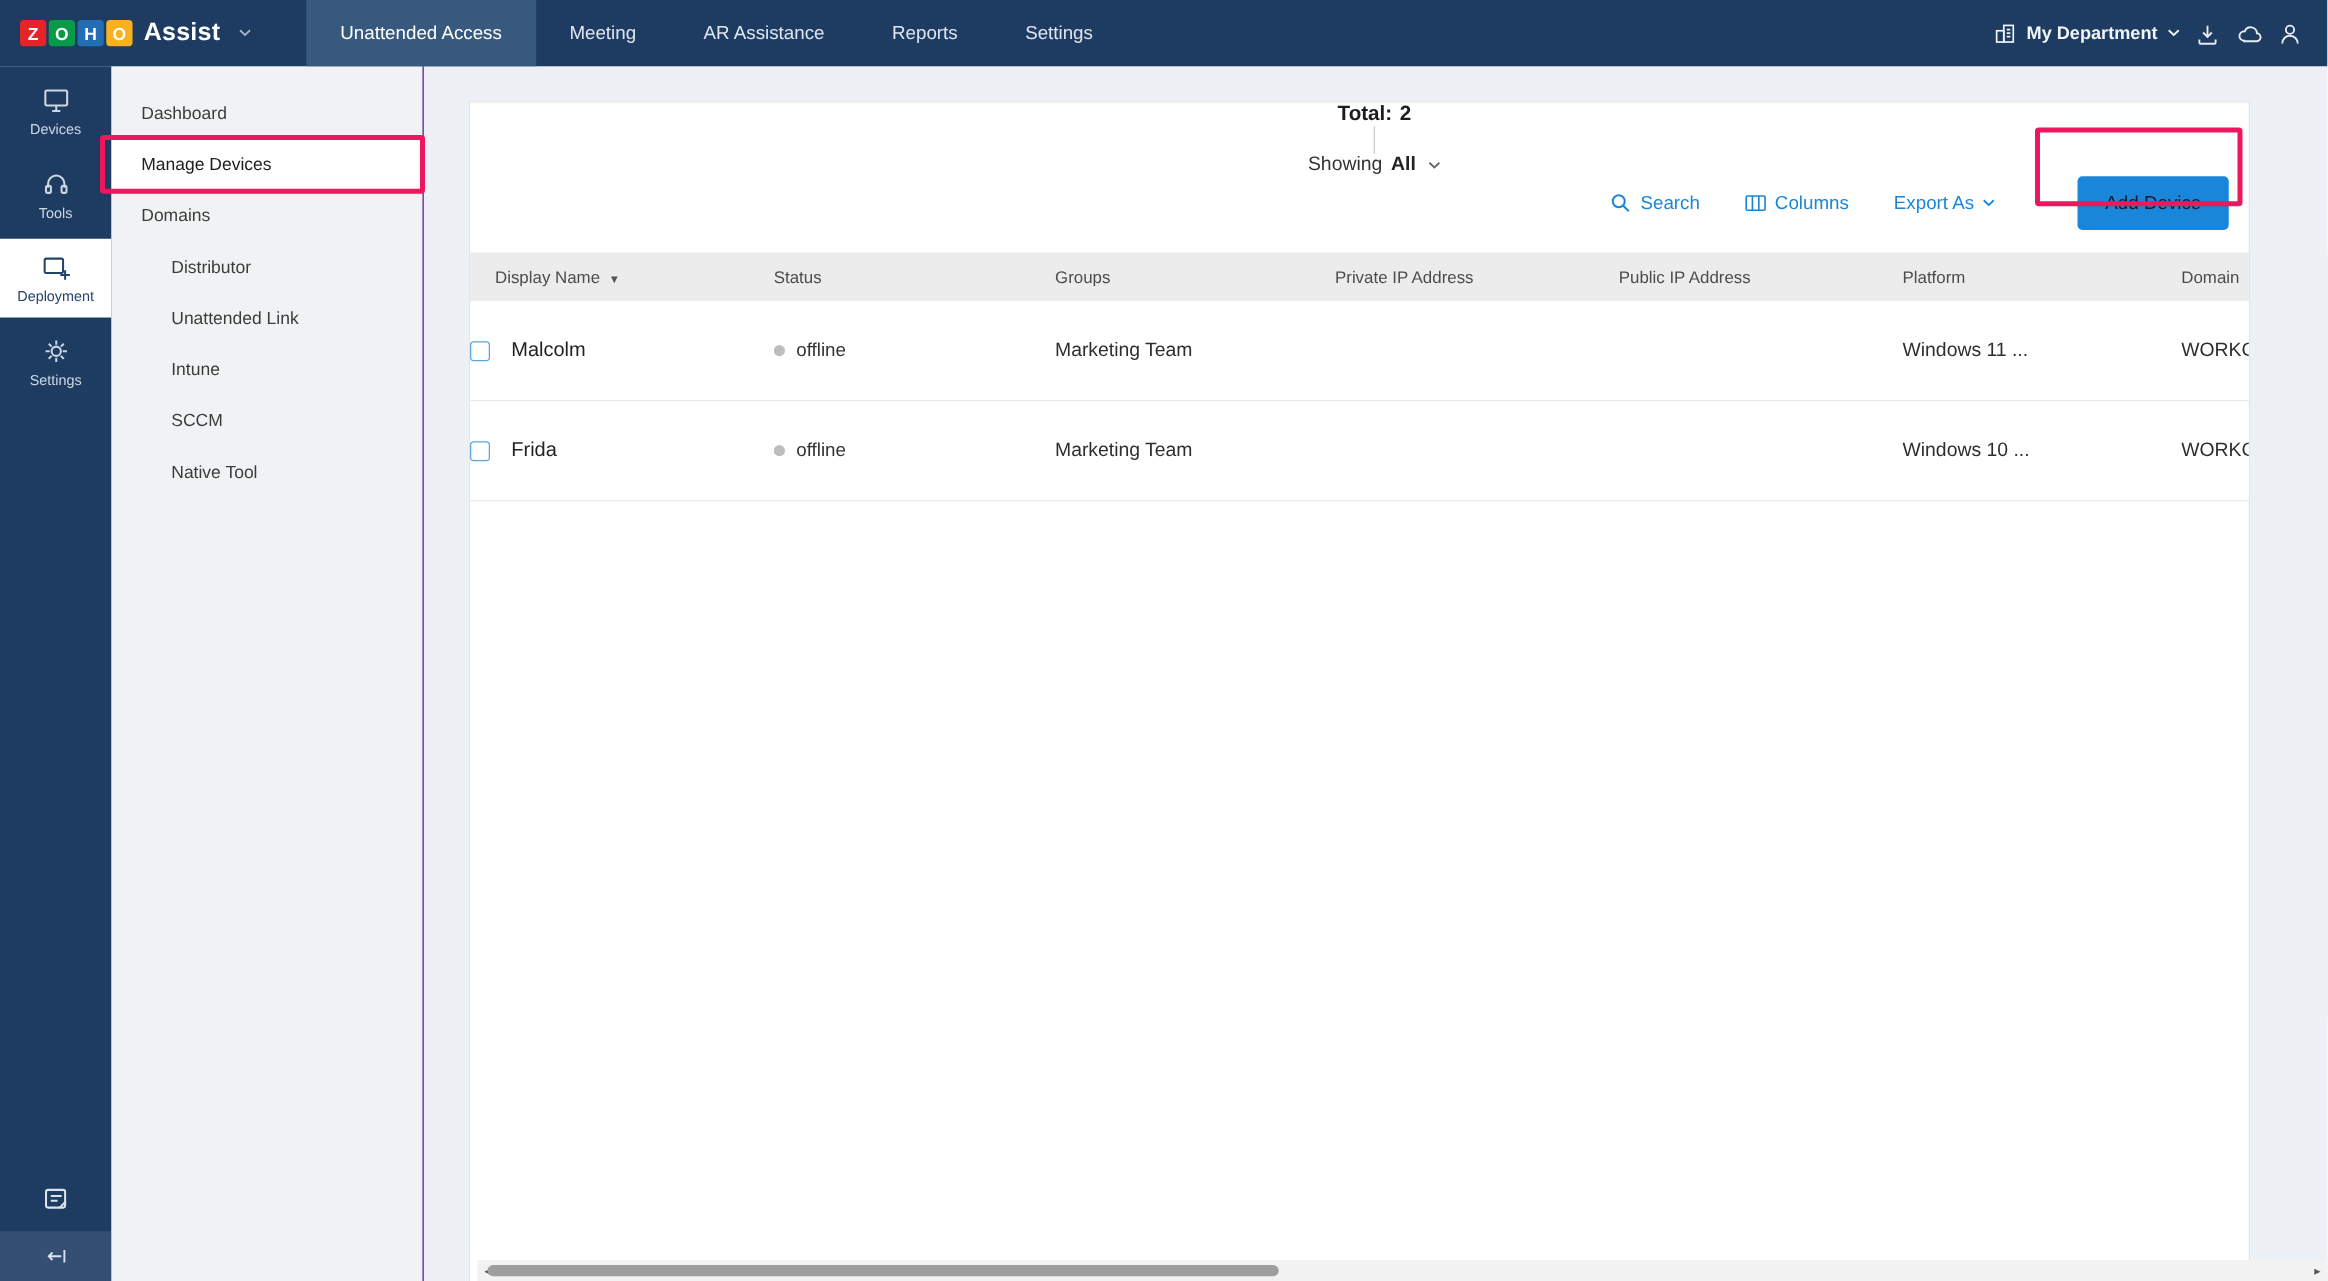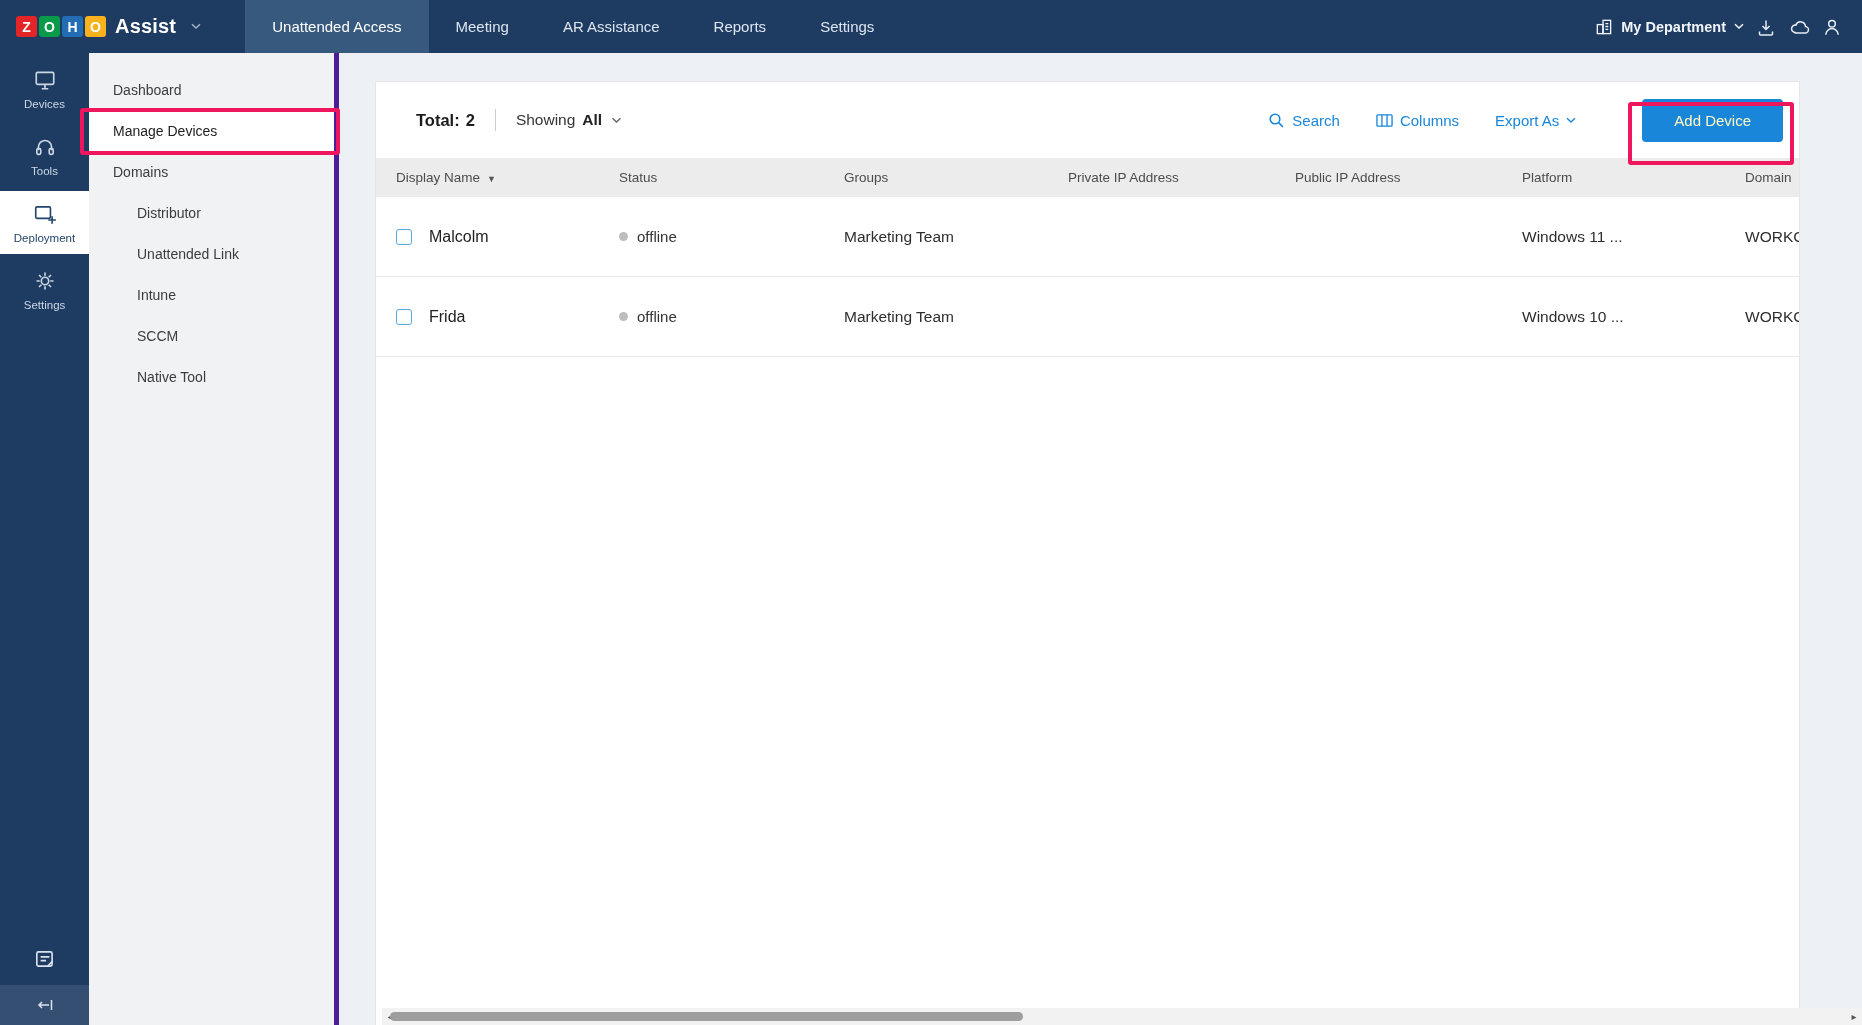--- a/index.html
+++ b/index.html
@@ -51,61 +51,61 @@
   .rail-spacer { flex:1; }
   .rail-bottom-icon { padding:14px 0; display:flex; justify-content:center; color:#dbe4ee; cursor:pointer; }
   .rail-collapse {
     height:40px; background:#30507607; background:rgba(255,255,255,.10);
     display:flex; align-items:center; justify-content:center; color:#dbe4ee; cursor:pointer;
   }
 
   
   .sidebar {
     position:absolute; top:53px; left:89px; bottom:0; width:250px;
-    background:#f1f2f3; border-right:5px solid #4c1d95; padding-top:16px; z-index:4;
+    background:#f1f2f3; border-right:1px solid #4c1d95; padding-top:16px; z-index:4;
   }
   .side-item {
     height:41px; display:flex; align-items:center; padding-left:24px;
     font-size:14px; color:#3c3c3c; cursor:pointer; white-space:nowrap;
   }
   .side-item.nested { padding-left:48px; }
   .side-item.active { background:#ffffff; font-weight:normal; color:#1e1e1e; }
 
   
   .main { position:absolute; top:53px; left:339px; right:0; bottom:0; background:#edf0f4; }
   .card {
     position:absolute; left:36px; top:28px; width:1425px; bottom:0;
     background:#ffffff; border:1px solid #e5e5e5; border-bottom:none;
   }
-  .toolbar { height:76px; display:flex; align-items:center; padding:0 16px 0 40px; }
+  .toolbar { height:120px; display:flex; align-items:center; padding:0 16px 0 40px;flex-direction:column; }
   .total { font-size:16.5px; font-weight:bold; color:#1c1c1c; display:flex; gap:6px; }
   .tb-divider { width:1px; height:22px; background:#cccccc; margin:0 20px; }
   .showing { display:flex; align-items:center; gap:7px; cursor:pointer; }
   .showing-label { font-size:15.5px; color:#333; }
   .showing-value { font-size:15.5px; font-weight:bold; color:#222; }
   .showing .chev { color:#666; margin-left:2px; }
   .tb-right { margin-left:auto; display:flex; align-items:center; gap:36px; }
   .tb-link { display:flex; align-items:center; gap:7px; color:var(--accent-blue); font-size:15px; cursor:pointer; }
   .add-device-btn {
-    margin-left:30px; height:43px; padding:0 32px; background:var(--accent-blue);
-    color:#fef9c3; font-size:15px; border:none; border-radius:4px; cursor:pointer;
+    margin-left:30px; height:43px; padding:0 22px; background:var(--accent-blue);
+    color:#0f172a; font-size:15px; border:none; border-radius:4px; cursor:pointer;
     font-family:"Liberation Sans", sans-serif;
   }
 
   
   .t-head, .t-row {
     display:grid; grid-template-columns:243px 225px 224px 227px 227px 223px 1fr;
     align-items:center;
   }
   .t-head { height:39px; background:#ececec; font-size:13.5px; color:#4c4c4c; }
   .t-head .cell:first-child { padding-left:20px; }
   .cell { overflow:hidden; white-space:nowrap; }
   .sort-icon { font-size:9px; color:#555; margin-left:7px; }
   .t-row { height:80px; border-bottom:1px solid #e9e9e9; background:#fff; font-size:15.5px; color:#2e2e2e; }
-  .cell-name { display:flex; align-items:center; gap:17px; padding-left:20px; font-size:16px; color:#222; }
+  .cell-name { display:flex; align-items:center; gap:17px; font-size:16px; color:#222; }
   .checkbox {
     width:16px; height:16px; border:1.6px solid #5aa7de; border-radius:3px; background:#fff;
     cursor:pointer; flex:none;
   }
   .cell-status { display:flex; align-items:center; gap:9px; font-size:15px; color:#333; }
   .status-dot { width:9px; height:9px; border-radius:50%; background:#bdbdbd; }
   .blur-blob {
     width:102px; height:11px; border-radius:2px; opacity:.5;
     background:repeating-linear-gradient(90deg,#6f6f6f 0 13px,#a5a5a5 13px 19px,#858585 19px 33px);
     filter:blur(4px);

